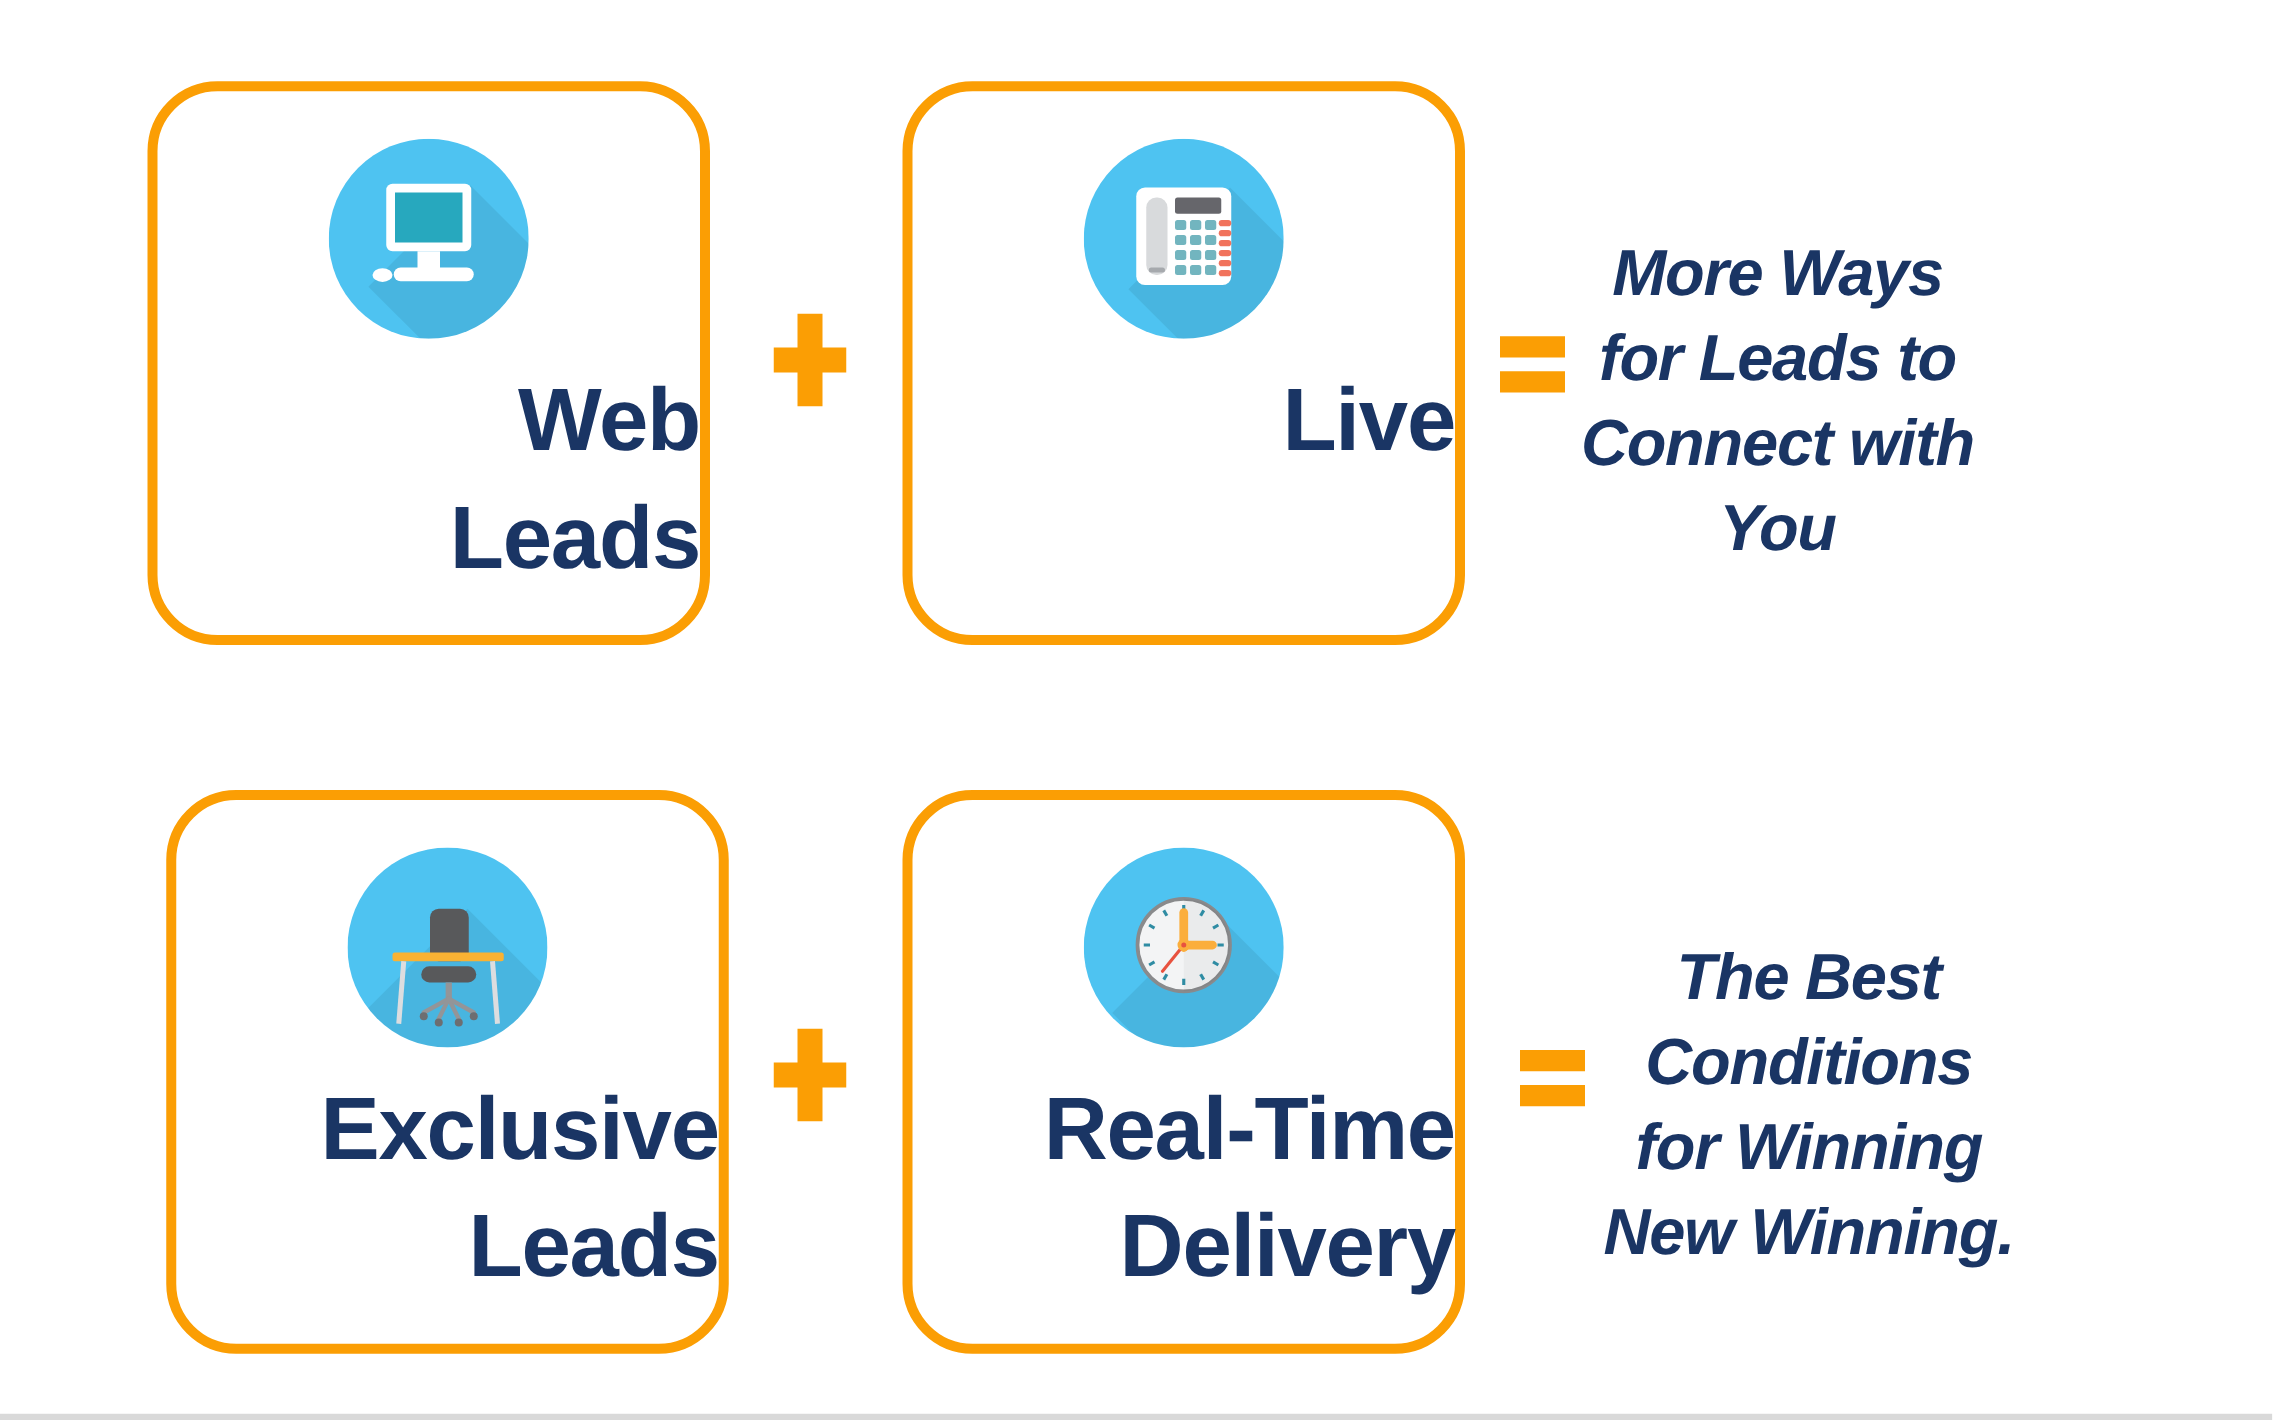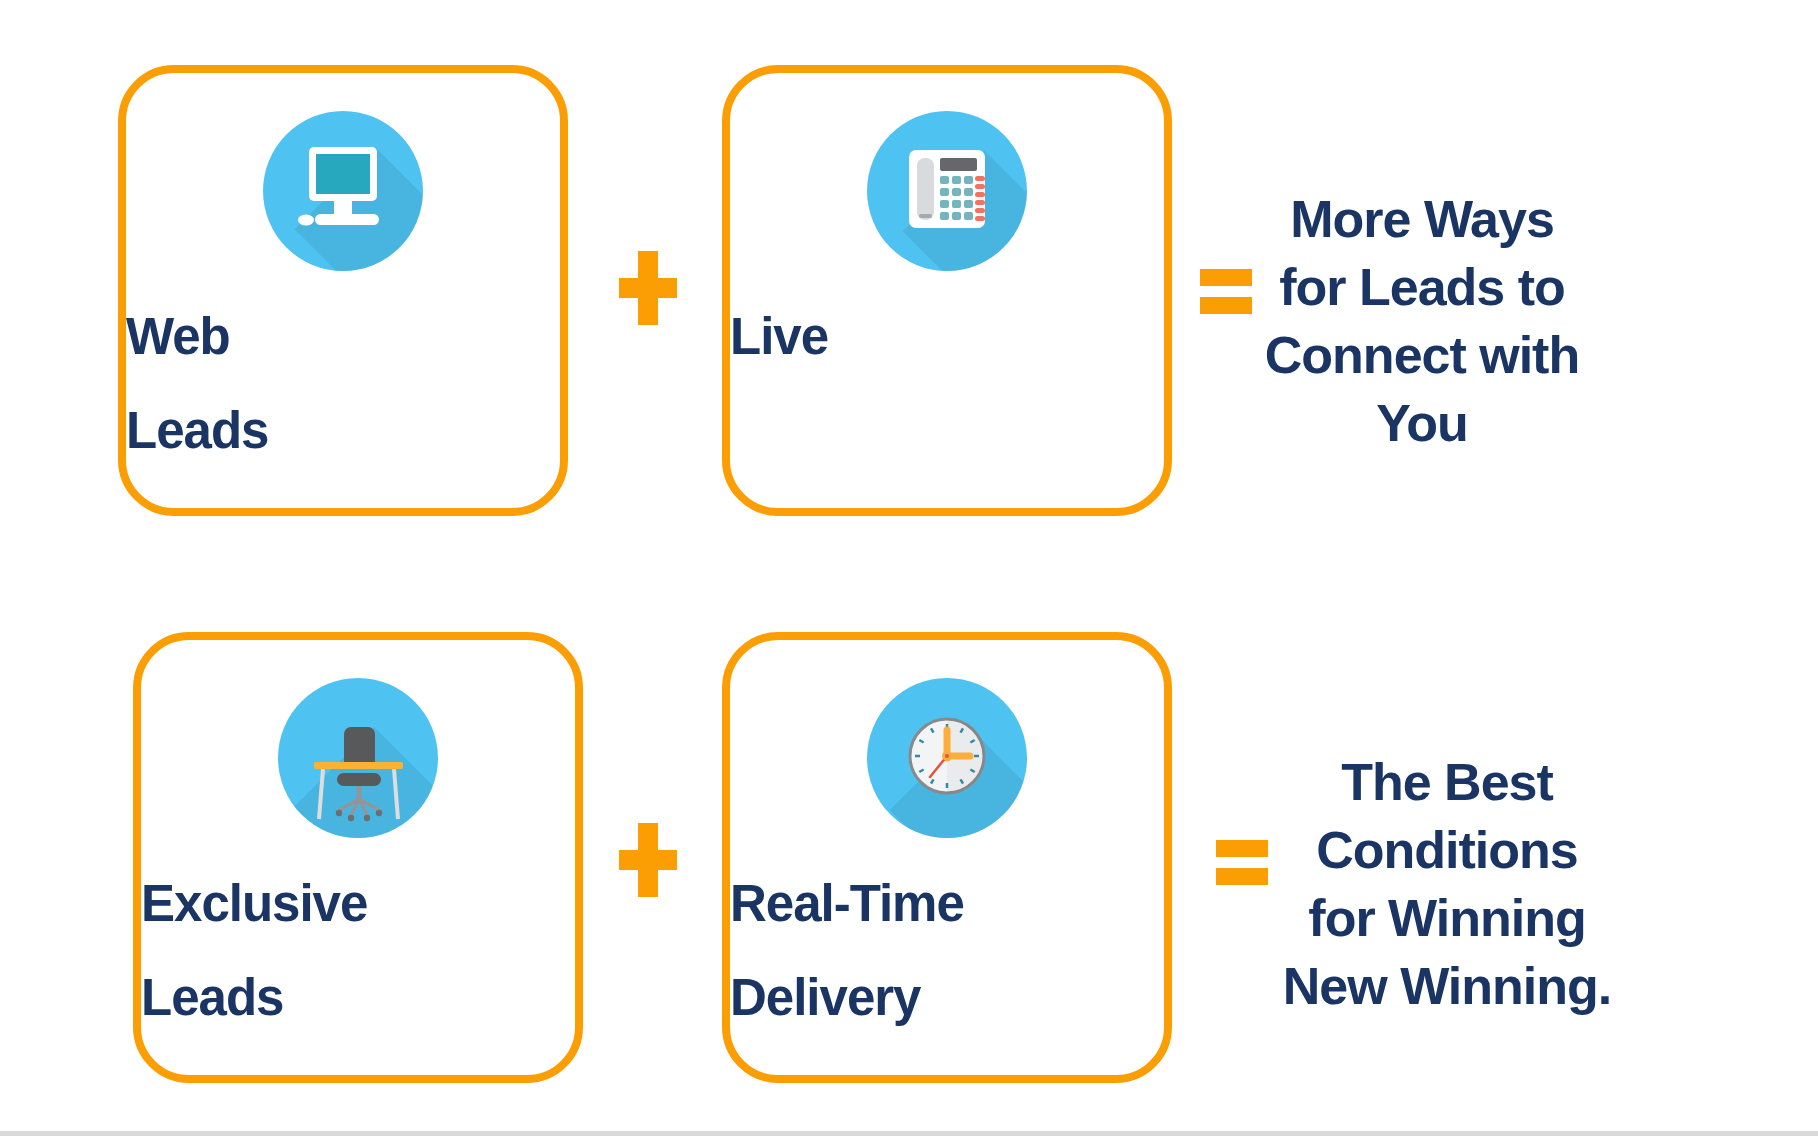--- a/index.html
+++ b/index.html
@@ -15,37 +15,37 @@
   .card.c2{left:722px;top:65px;}
   .card.c3{left:133px;top:632px;}
   .card.c4{left:722px;top:632px;}
   .icon-wrap{
     position:absolute;left:50%;top:38px;transform:translateX(-50%);
     width:160px;height:160px;
   }
   .icon-wrap svg{display:block;width:160px;height:160px;}
   .card-label{
     position:absolute;left:0;top:217px;width:100%;
-    text-align:left;color:#1A3564;font-weight:800;
-    font-size:51px;line-height:94px;letter-spacing:-1px;white-space:nowrap;
+    text-align:right;color:#1A3564;font-weight:800;
+    font-size:71px;line-height:94px;letter-spacing:-1px;white-space:nowrap;
   }
   .plus{position:absolute;width:58px;height:74px;}
   .plus .v{position:absolute;left:19px;top:0;width:20px;height:74px;background:#FB9E04;}
   .plus .h{position:absolute;left:0;top:27px;width:58px;height:20px;background:#FB9E04;}
   .plus.p1{left:619px;top:251px;}
   .plus.p2{left:619px;top:823px;}
   .equals{position:absolute;width:52px;height:45px;}
   .equals .b{position:absolute;left:0;width:52px;height:17px;background:#FB9E04;}
   .equals .b.t{top:0;}
   .equals .b.bt{top:28px;}
   .equals.e1{left:1200px;top:269px;}
   .equals.e2{left:1216px;top:840px;}
   .result{
     position:absolute;width:420px;text-align:center;color:#1A3564;
-    font-weight:800;font-size:52px;line-height:68px;letter-spacing:-1px;
+    font-weight:800;font-size:52px;line-height:68px;letter-spacing:-1px;font-style:italic;
   }
   .result.r1{left:1212px;top:185px;}
   .result.r2{left:1237px;top:748px;}
   .bottom-strip{position:absolute;left:0;bottom:0;width:100%;height:5px;background:#d9d9d9;}
 </style>
 </head>
 <body>
 
 <div class="canvas">
 

